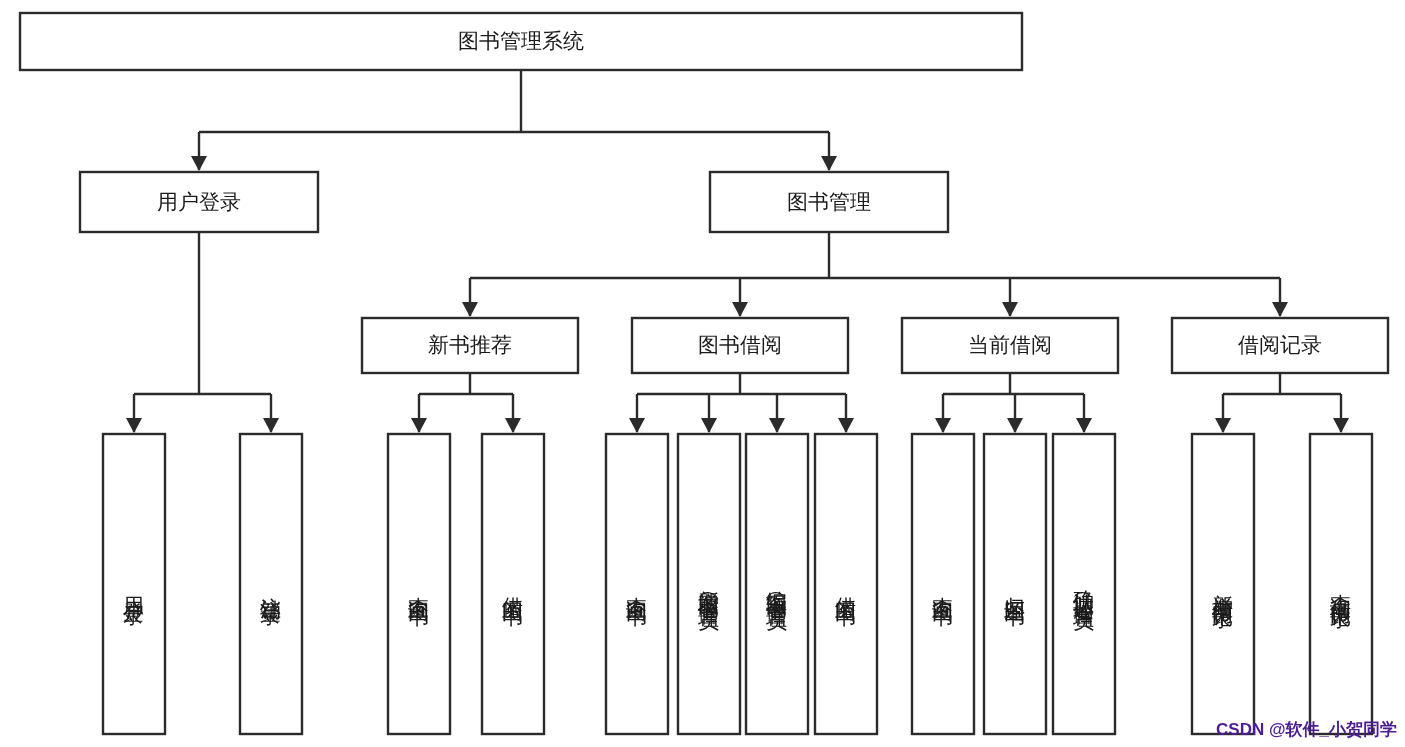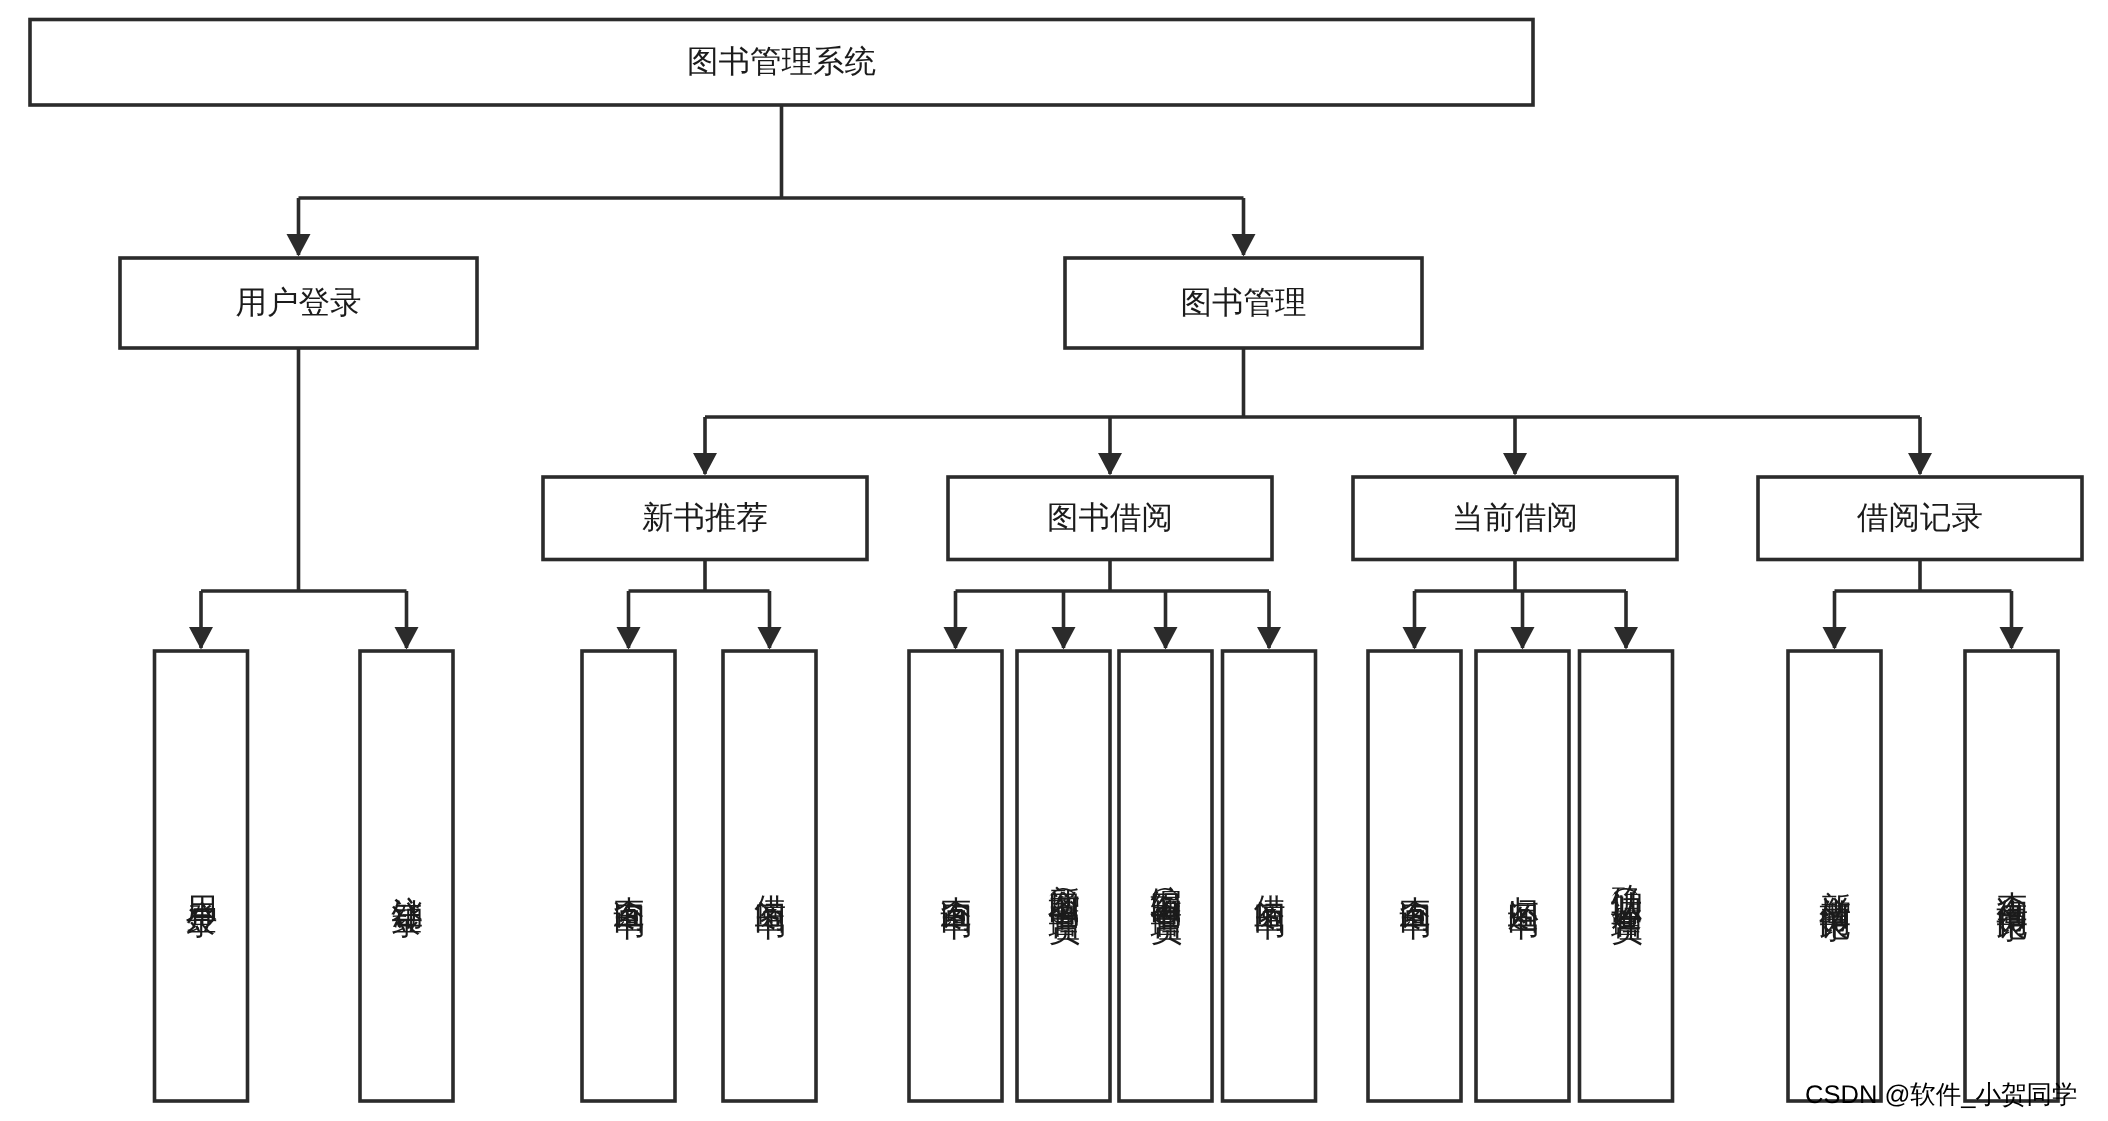--- a/index.html
+++ b/index.html
@@ -59,27 +59,28 @@
     font-family: "Liberation Sans", "DejaVu Sans", sans-serif;
     font-size: 21px;
     line-height: 1.0;
     color: #1b1b1b;
     letter-spacing: 3px;
     white-space: nowrap;
     pointer-events: none;
   }
   .watermark {
     position: absolute;
-    right: 20px;
+    right: 8px;
     bottom: 6px;
     font-family: "Liberation Sans", "DejaVu Sans", sans-serif;
     font-size: 17px;
-    color: #000000;
+    color: #4c1d95;
     white-space: nowrap;
     pointer-events: none;
+    font-weight: bold;
   }
 </style>
 </head>
 <body>
 
 <div id="diagram-root">
   <svg id="flow" viewBox="0 0 1405 747" xmlns="http://www.w3.org/2000/svg">
     <g id="edges-layer">
         <path d="M 521 70 L 521 132" class="conn"></path>
         <path d="M 199 132 L 829 132" class="conn"></path>

